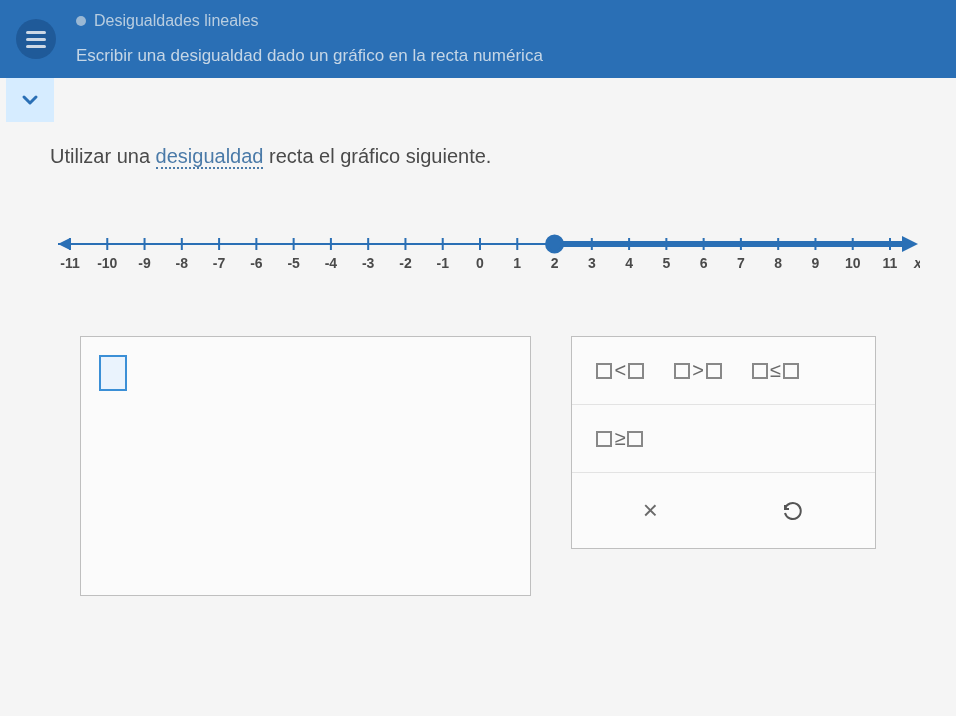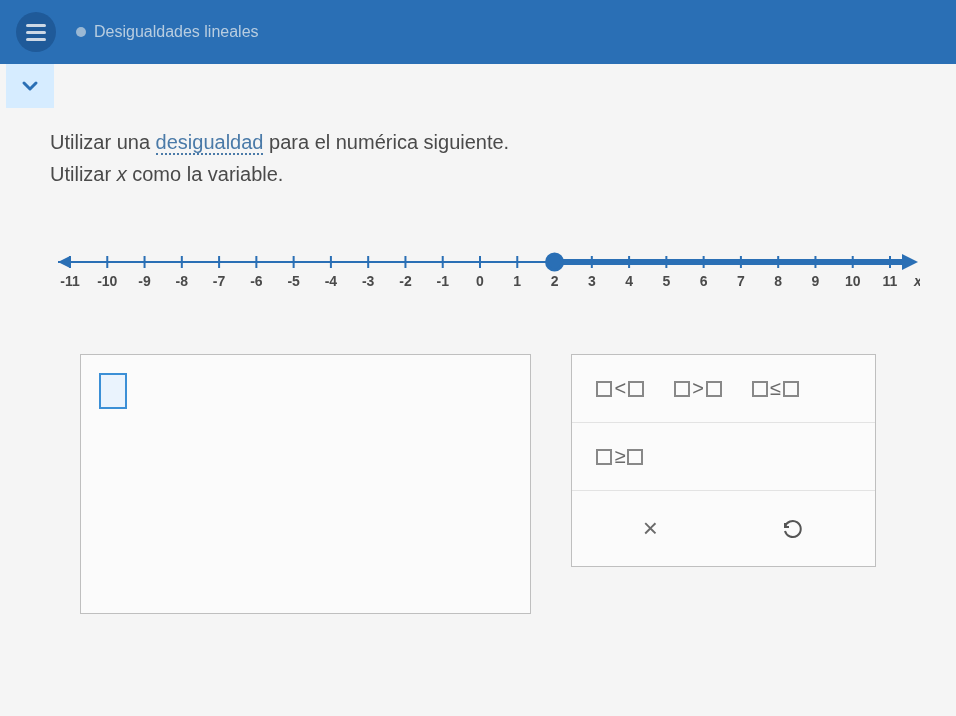--- a/index.html
+++ b/index.html
@@ -112,35 +112,33 @@
   <div class="menu-btn">
     <span></span>
       <span></span>
       <span></span>
   </div>
   <div class="header-text">
     <div class="topic-line">
       <span class="dot"></span>
       <span>Desigualdades lineales</span>
     </div>
+    <div class="subtitle">Escribir una desigualdad dado un gráfico en la recta numérica</div>
   </div>
 </div>
 
 <div class="collapse-btn">
   <svg width="20" height="20" viewBox="0 0 20 20">
     <polyline points="4,7 10,13 16,7" fill="none" stroke="#2a6fb5" stroke-width="3" stroke-linecap="round" stroke-linejoin="round"></polyline>
   </svg>
 </div>
 
 <div class="content">
   <p class="prompt">
-    <span>Utilizar una </span><span class="linkish">desigualdad</span><span> para el numérica siguiente.</span>
-  </p>
-  <p class="prompt">
-    <span>Utilizar </span><span class="varname">x</span><span> como la variable.</span>
+    <span>Utilizar una </span><span class="linkish">desigualdad</span><span> recta el gráfico siguiente.</span>
   </p>
 
   <div class="numberline-wrap">
     <svg class="numberline" id="nl" viewBox="0 0 870 60">
         <line x1="8" y1="22" x2="858" y2="22" stroke="#2a6fb5" stroke-width="2"></line>
         <polygon points="8,22 20,16 20,28" fill="#2a6fb5"></polygon>
         <line x1="20" y1="16" x2="20" y2="28" stroke="#2a6fb5" stroke-width="2"></line>
         <text x="20" y="46" text-anchor="middle" font-size="14" fill="#4a4a4a" font-family="Arial">-11</text>
         <line x1="57.27272727272727" y1="16" x2="57.27272727272727" y2="28" stroke="#2a6fb5" stroke-width="2"></line>
         <text x="57.27272727272727" y="46" text-anchor="middle" font-size="14" fill="#4a4a4a" font-family="Arial">-10</text>

